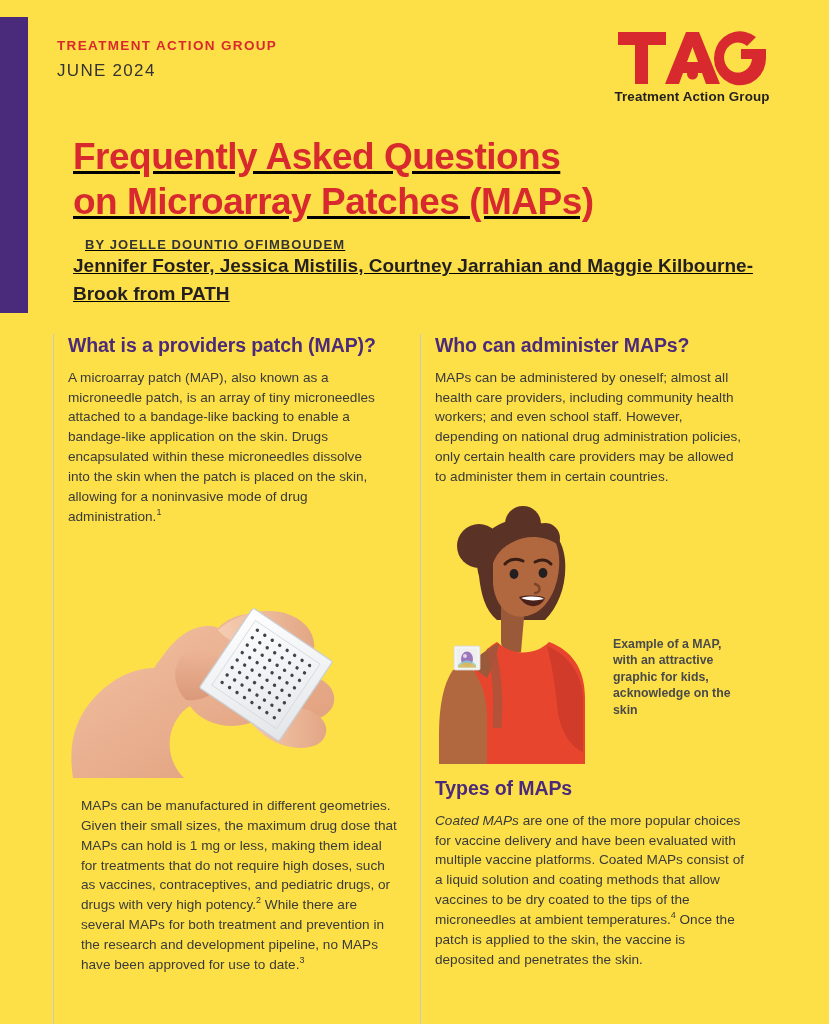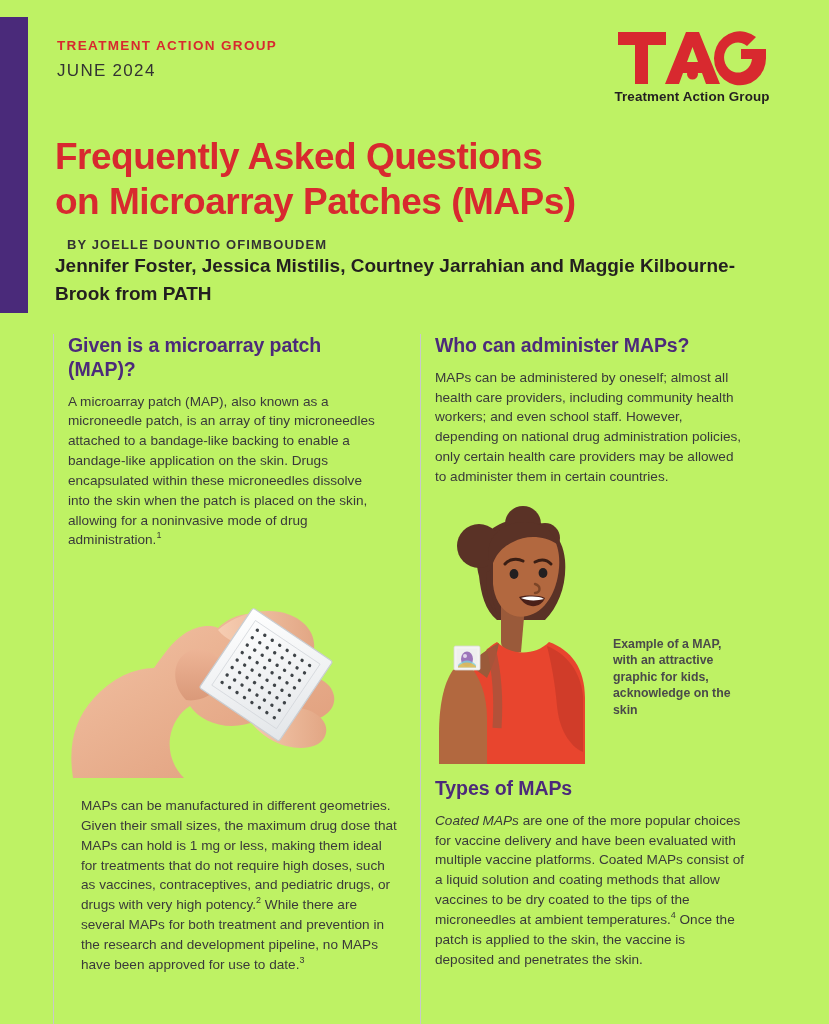--- a/index.html
+++ b/index.html
@@ -9,21 +9,21 @@
     height: 1024px;
     background: #ffffff;
     font-family: "Liberation Sans", sans-serif;
     overflow: hidden;
   }
 
   .page {
     position: relative;
     width: 829px;
     height: 1024px;
-    background: #bef264;
+    background: #fde047;
   }
 
   
   .purple-spine {
     position: absolute;
     left: 0;
     top: 17px;
     width: 28px;
     height: 296px;
     background: #4A2A7A;
@@ -66,23 +66,24 @@
     font-weight: bold;
     color: #231f20;
     letter-spacing: 0.1px;
     margin-top: 3px;
     white-space: nowrap;
   }
 
   
   .title-block {
     position: absolute;
-    left: 55px;
+    left: 73px;
     top: 134px;
     width: 700px;
+    text-decoration: underline;
   }
   .doc-title {
     font-size: 37px;
     font-weight: bold;
     color: #D8292F;
     line-height: 1.22;
     letter-spacing: -0.5px;
   }
   .byline {
     margin-top: 13px;
@@ -232,21 +233,21 @@
     <div class="byline">BY JOELLE DOUNTIO OFIMBOUDEM</div>
     <div class="ack-names">Jennifer Foster, Jessica Mistilis, Courtney Jarrahian and Maggie Kilbourne-Brook from PATH</div>
   </div>
 
   <div class="columns">
 
     <div class="rule rule-left"></div>
     <div class="rule rule-mid"></div>
 
     <div class="col col-left">
-      <h2 class="section-head">Given is a microarray patch (MAP)?</h2>
+      <h2 class="section-head">What is a providers patch (MAP)?</h2>
       <p class="body-text">
         <span>A microarray patch (MAP), also known as a microneedle patch, is an array of tiny microneedles attached to a bandage-like backing to enable a bandage-like application on the skin. Drugs encapsulated within these microneedles dissolve into the skin when the patch is placed on the skin, allowing for a noninvasive mode of drug administration.</span><sup>1</sup>
       </p>
     </div>
 
     <div class="figure-hand">
       <svg width="350" height="230" viewBox="0 0 350 230">
         <defs>
           <linearGradient id="skinA" x1="0" y1="0" x2="1" y2="1">
             <stop offset="0" stop-color="#F3C3A5"></stop>

